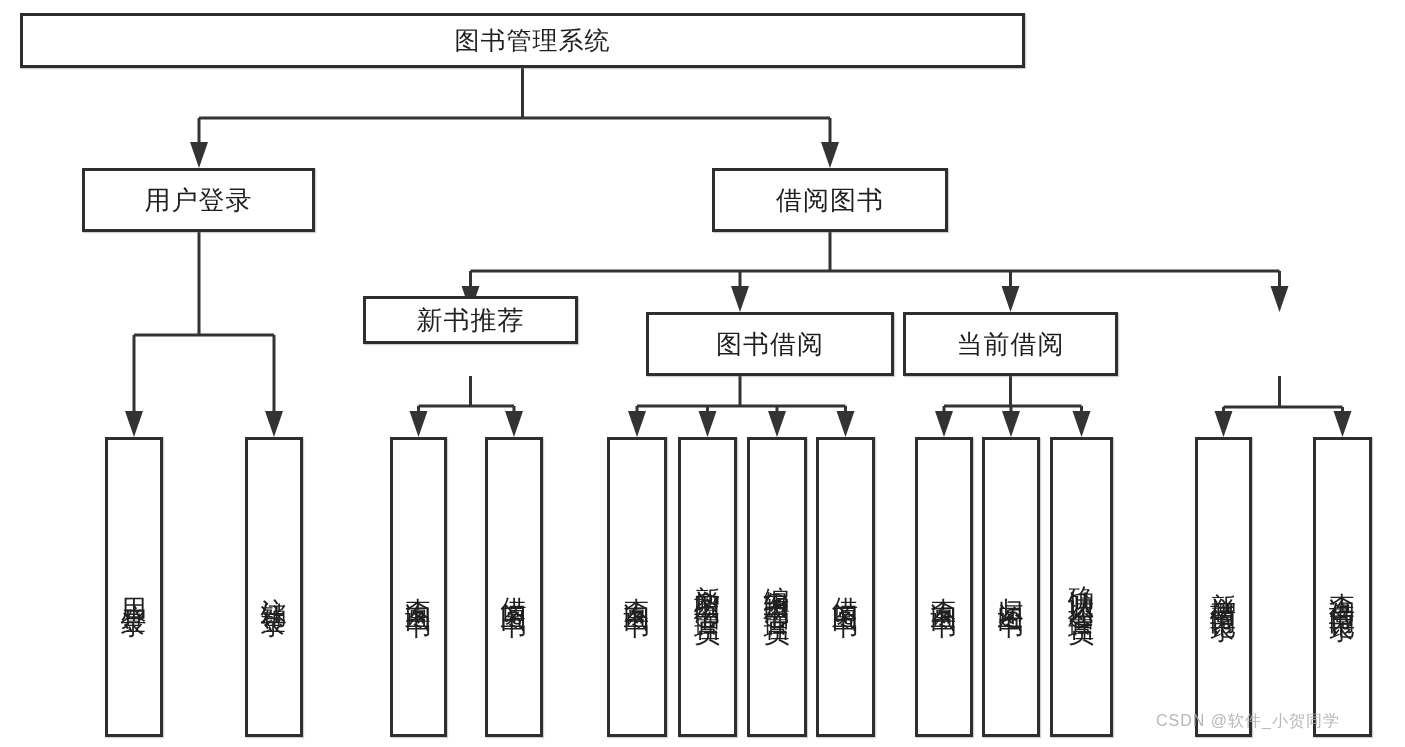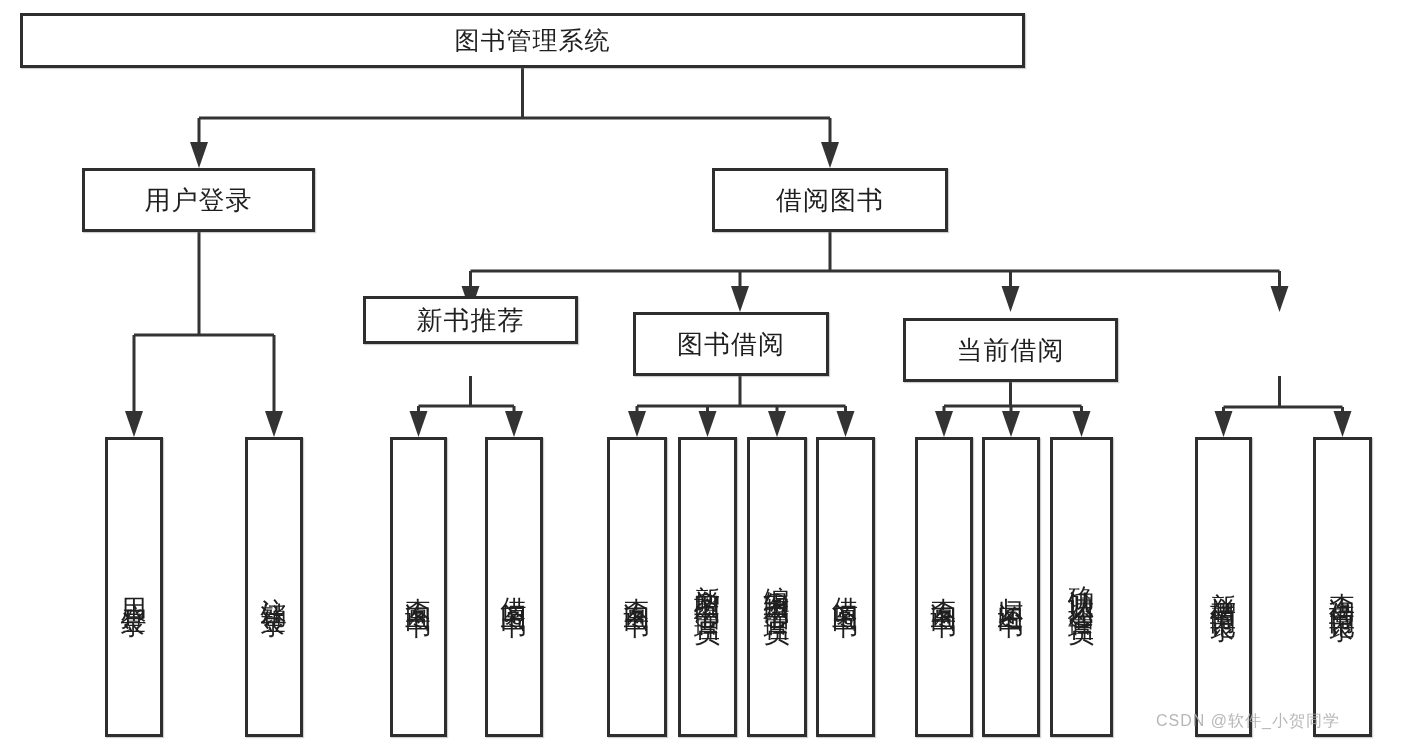--- a/index.html
+++ b/index.html
@@ -94,24 +94,24 @@
   <div class="box hbox" style="left:82px;top:168px;width:233px;height:64px;">
     <span class="label">用户登录</span>
   </div>
   <div class="box hbox" style="left:712px;top:168px;width:236px;height:64px;">
     <span class="label">借阅图书</span>
   </div>
 
   <div class="box hbox" style="left:363px;top:296px;width:215px;height:48px;">
     <span class="label">新书推荐</span>
   </div>
-  <div class="box hbox" style="left:633px;top:312px;width:196px;height:64px;">
+  <div class="box hbox" style="left:646px;top:312px;width:248px;height:64px;">
     <span class="label">图书借阅</span>
   </div>
-  <div class="box hbox" style="left:903px;top:312px;width:215px;height:64px;margin-top:6px;">
+  <div class="box hbox" style="left:903px;top:312px;width:215px;height:64px;">
     <span class="label">当前借阅</span>
   </div>
 
   <div class="box vbox" style="left:105px;top:437px;width:58px;height:300px;">
     <span class="label">用户登录</span>
   </div>
   <div class="box vbox" style="left:245px;top:437px;width:58px;height:300px;">
     <span class="label">注销登录</span>
   </div>
 

